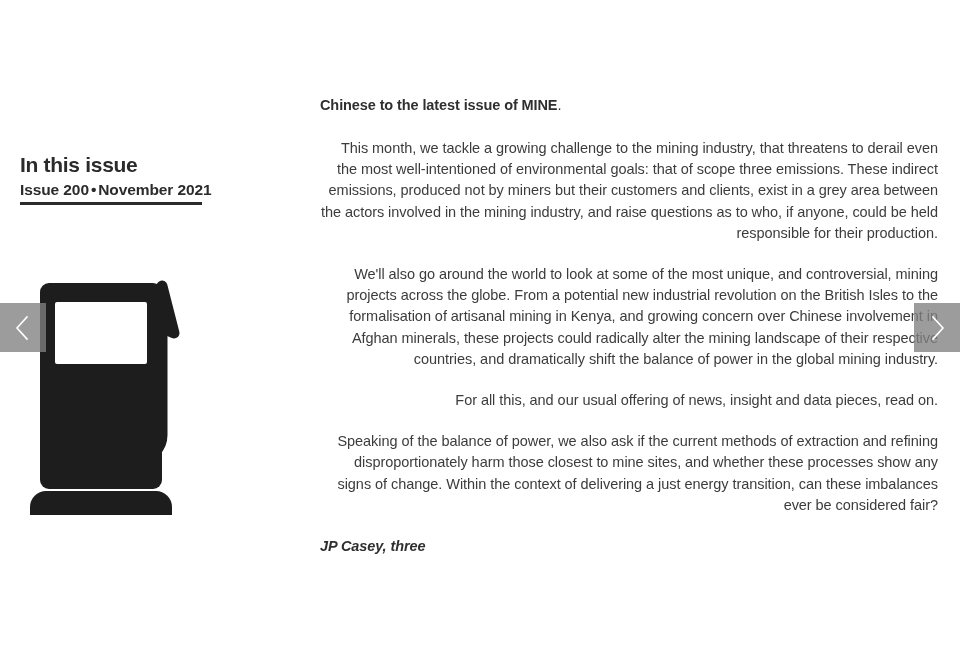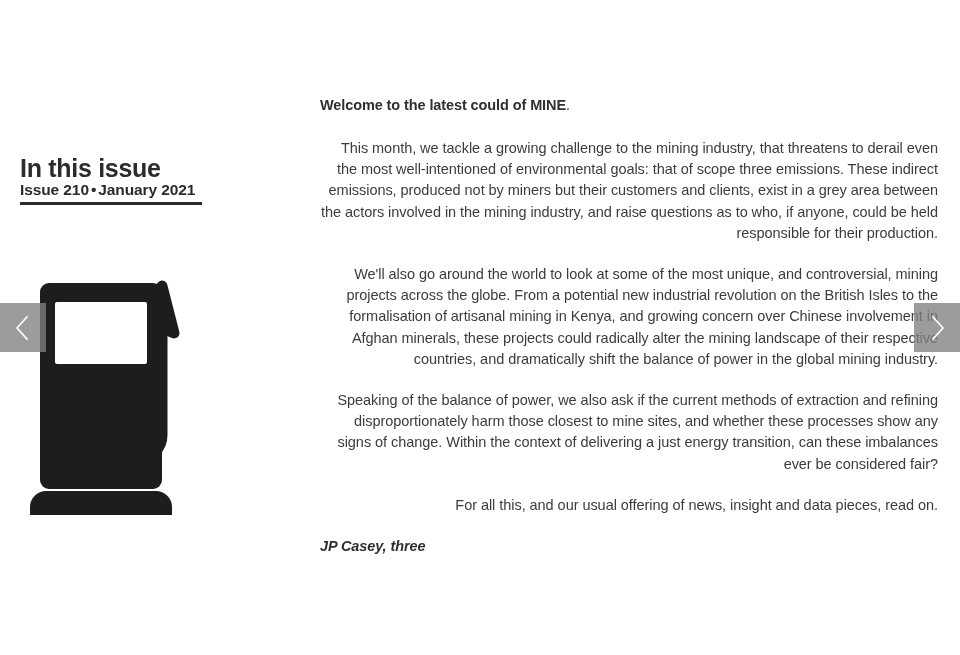--- a/index.html
+++ b/index.html
@@ -28,21 +28,21 @@
     left: 0;
     top: 0;
     width: 300px;
     height: 655px;
   }
 
   #page-title {
     position: absolute;
     left: 20px;
     top: 132px;
-    font-size: 25px;
+    font-size: 21px;
     line-height: 38px;
     font-weight: bold;
     color: #2b2b2b;
     letter-spacing: -0.3px;
     white-space: nowrap;
   }
 
   #issue-meta {
     position: absolute;
     left: 20px;
@@ -144,21 +144,21 @@
 </head>
 <body>
 
 <div id="page">
 
   <div id="left-column">
 
     <h1 id="page-title">In this issue</h1>
 
     <div id="issue-meta">
-      <span>Issue 210</span><span class="dot">•</span><span>January 2021</span>
+      <span>Issue 200</span><span class="dot">•</span><span>November 2021</span>
     </div>
 
     <div id="title-rule"></div>
 
     <div id="pump-illustration">
       <svg viewBox="0 0 215 240" xmlns="http://www.w3.org/2000/svg">
 
         <path d="M 140 55
                  L 140 160
                  A 24 24 0 0 1 92 160
@@ -182,29 +182,29 @@
                  A 16 16 0 0 1 24 216
                  L 134 216
                  A 16 16 0 0 1 150 232
                  L 150 240 Z" fill="#1d1d1d"></path>
       </svg>
     </div>
   </div>
 
   <div id="article">
 
-    <p class="lede"><span>Welcome to the latest could of MINE</span><span class="period">.</span></p>
+    <p class="lede"><span>Chinese to the latest issue of MINE</span><span class="period">.</span></p>
 
     <p class="body-para">This month, we tackle a growing challenge to the mining industry, that threatens to derail even the most well-intentioned of environmental goals: that of scope three emissions. These indirect emissions, produced not by miners but their customers and clients, exist in a grey area between the actors involved in the mining industry, and raise questions as to who, if anyone, could be held responsible for their production.</p>
 
     <p class="body-para">We'll also go around the world to look at some of the most unique, and controversial, mining projects across the globe. From a potential new industrial revolution on the British Isles to the formalisation of artisanal mining in Kenya, and growing concern over Chinese involvement in Afghan minerals, these projects could radically alter the mining landscape of their respective countries, and dramatically shift the balance of power in the global mining industry.</p>
 
+    <p class="body-para">For all this, and our usual offering of news, insight and data pieces, read on.</p>
+
     <p class="body-para">Speaking of the balance of power, we also ask if the current methods of extraction and refining disproportionately harm those closest to mine sites, and whether these processes show any signs of change. Within the context of delivering a just energy transition, can these imbalances ever be considered fair?</p>
-
-    <p class="body-para">For all this, and our usual offering of news, insight and data pieces, read on.</p>
 
     <p class="signature">JP Casey, three</p>
   </div>
 
   <div class="nav-arrow" id="nav-prev">
     <span>
       <svg viewBox="0 0 20 28" xmlns="http://www.w3.org/2000/svg">
         <polyline points="14,3 4,14 14,25" fill="none" stroke="#ffffff" stroke-width="1.6" stroke-linecap="square" stroke-linejoin="miter"></polyline>
       </svg>
     </span>

